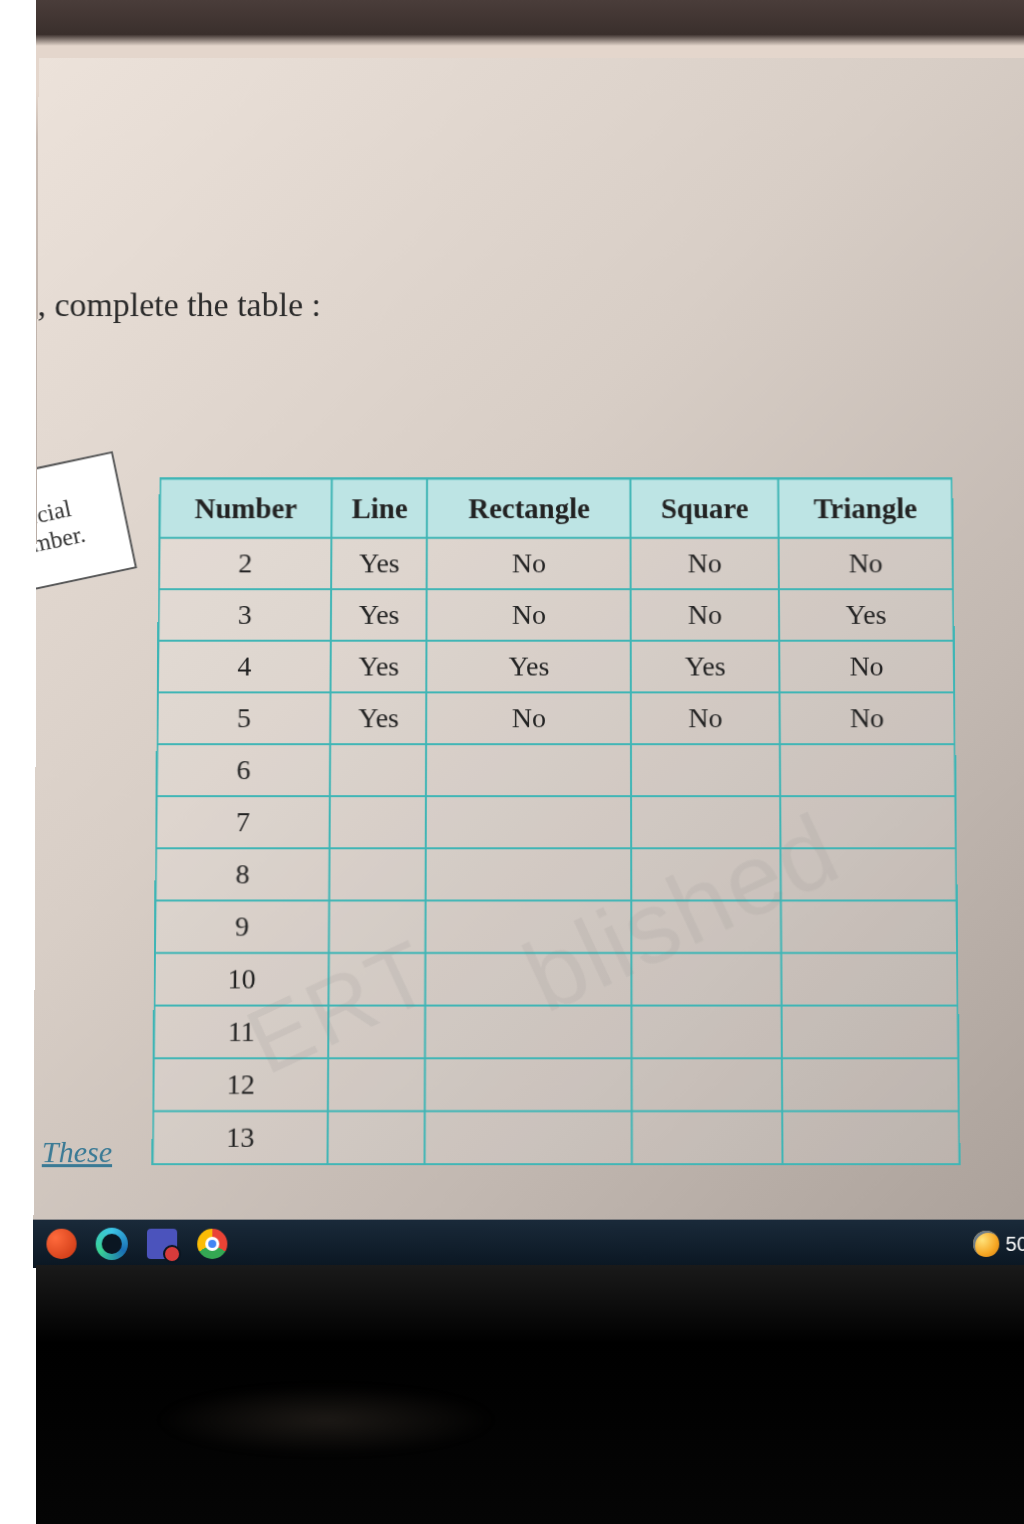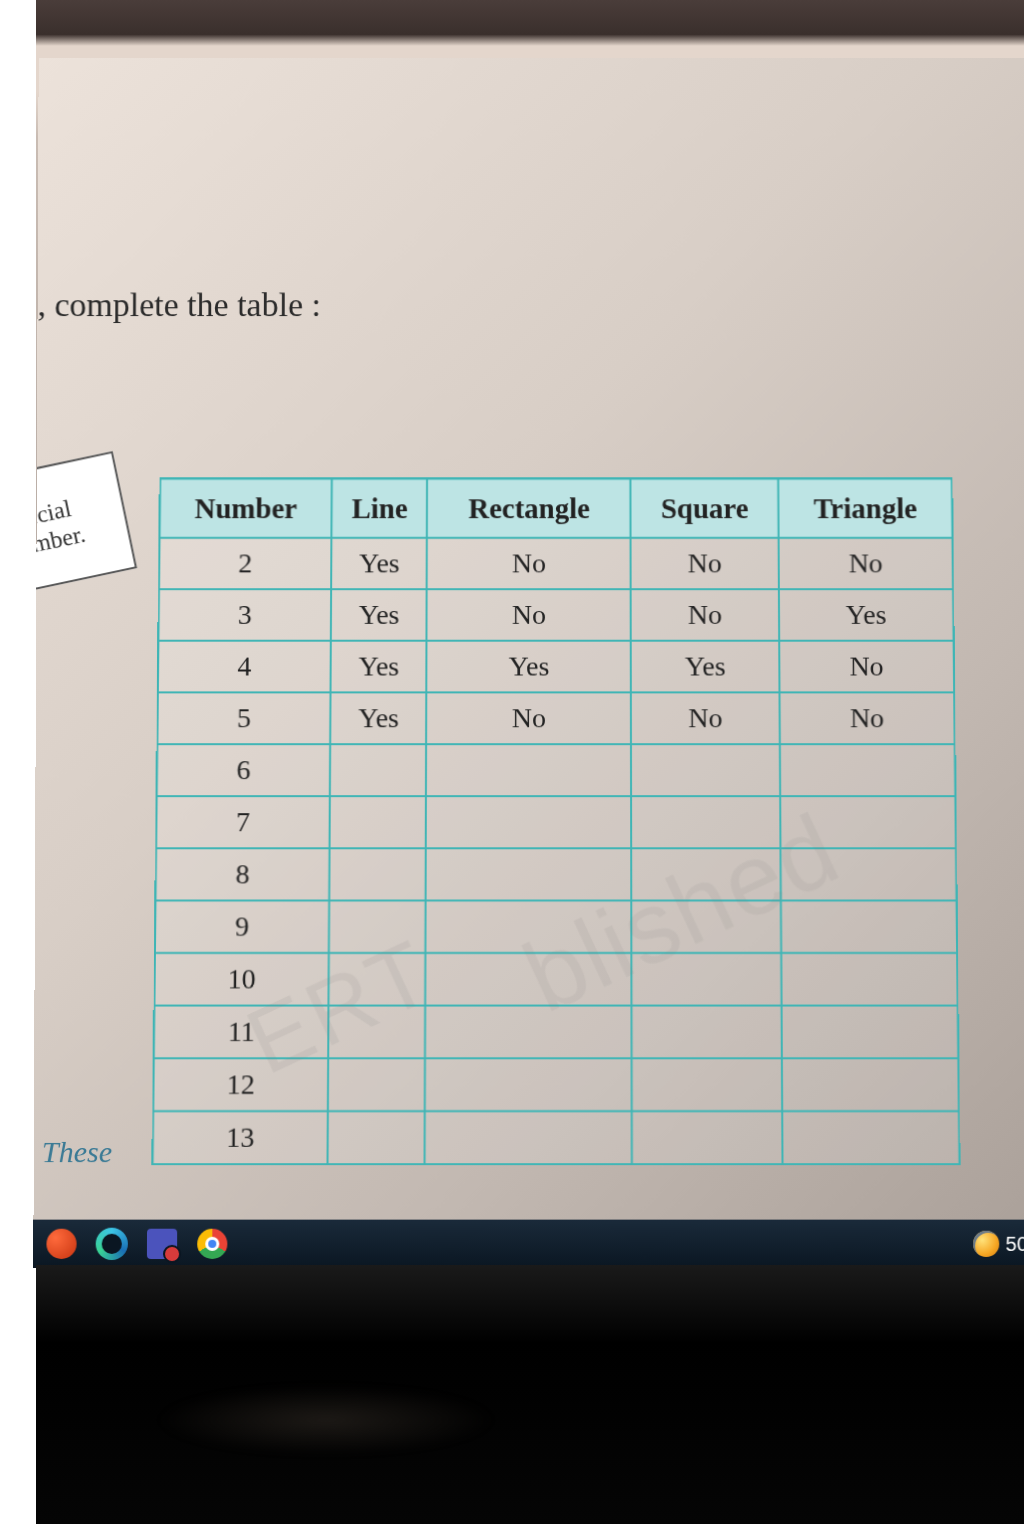--- a/index.html
+++ b/index.html
@@ -101,20 +101,21 @@
     pointer-events: none;
   }
   
   .these {
     position: absolute;
     left: 8px; bottom: 50px;
     font-size: 30px;
     color: #3a7a95;
     font-family: Georgia, serif;
     font-style: italic;
+    text-decoration: underline;
   }
   
   
   .taskbar {
     position: absolute;
     left: 0; right: 0; bottom: 0;
     height: 48px;
     background: linear-gradient(180deg, #1a2a3a 0%, #0a1622 100%);
     display: flex;
     align-items: center;

